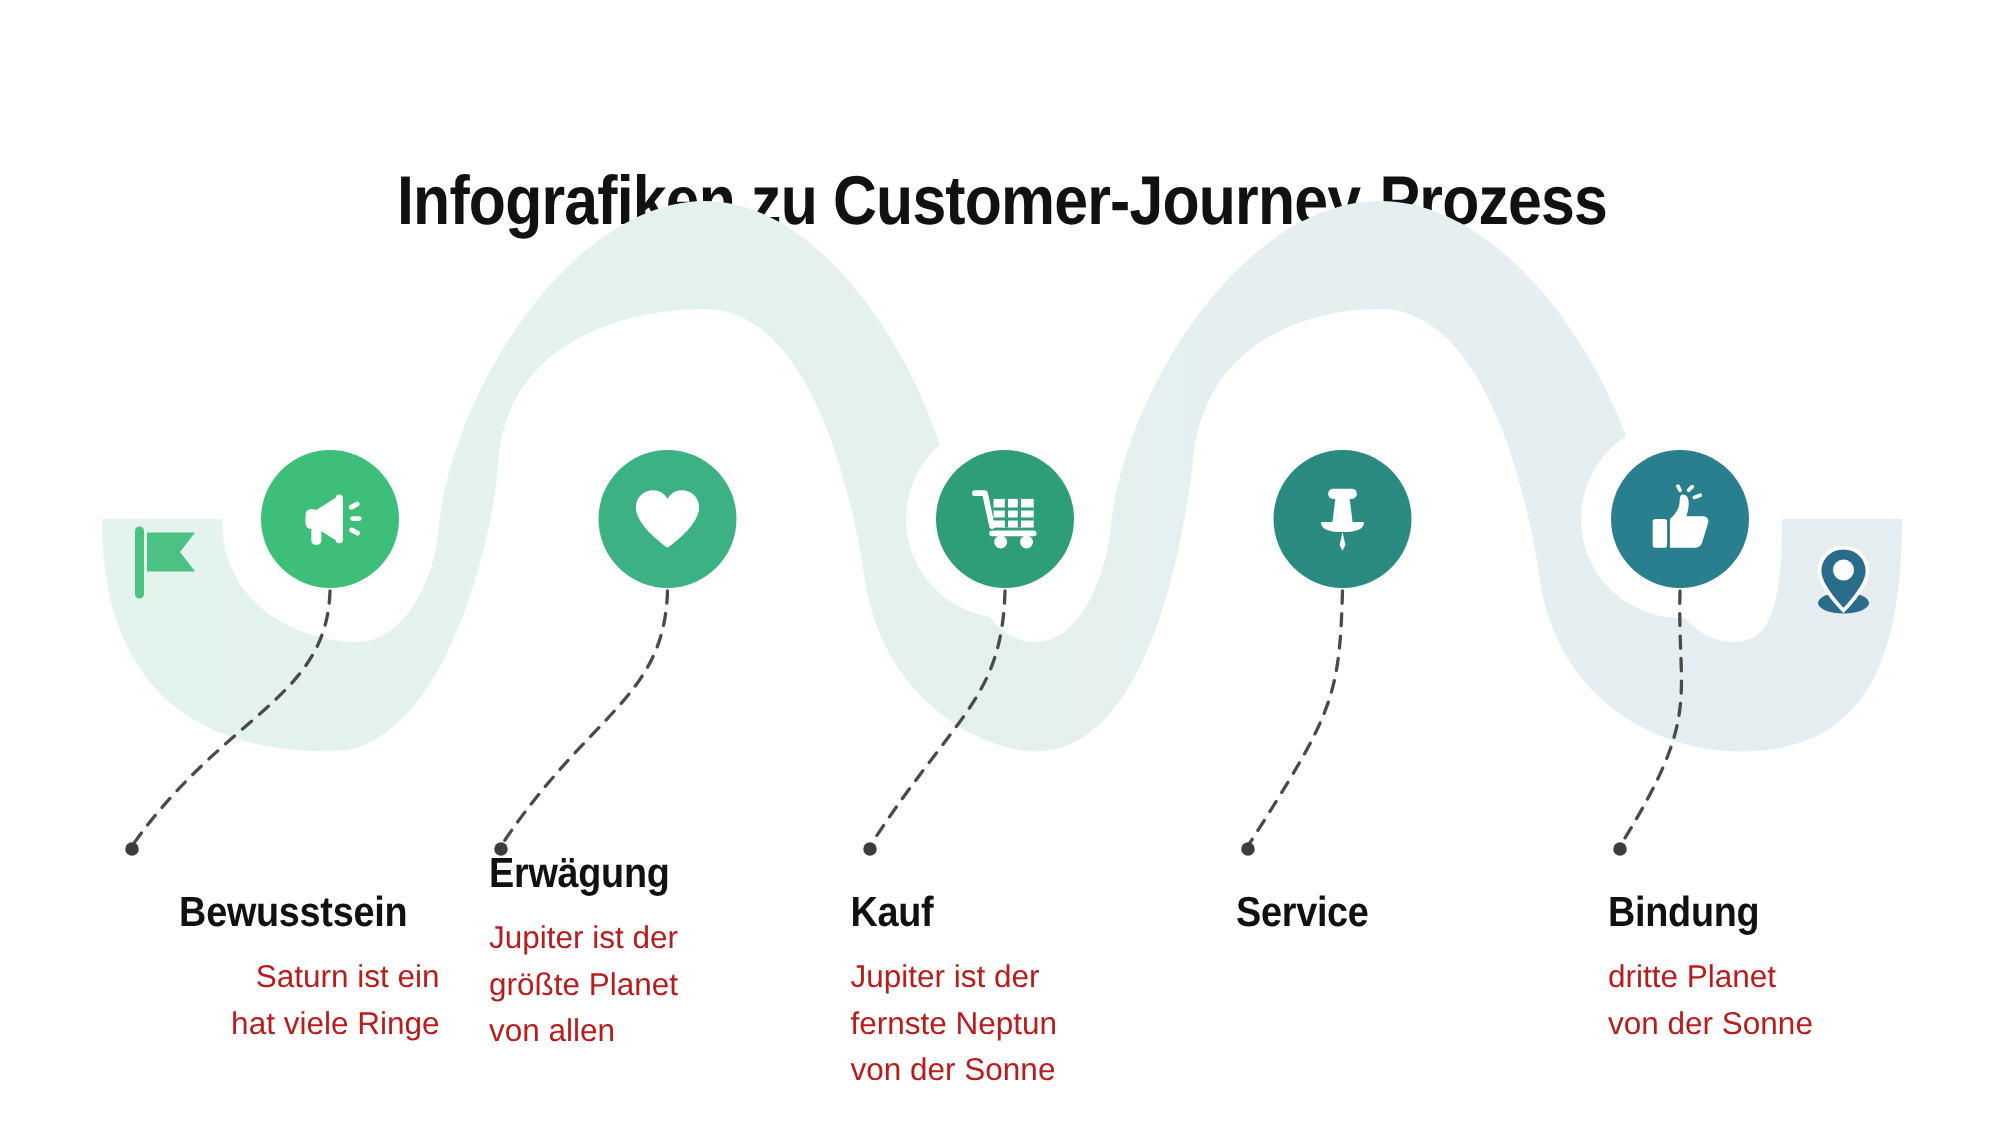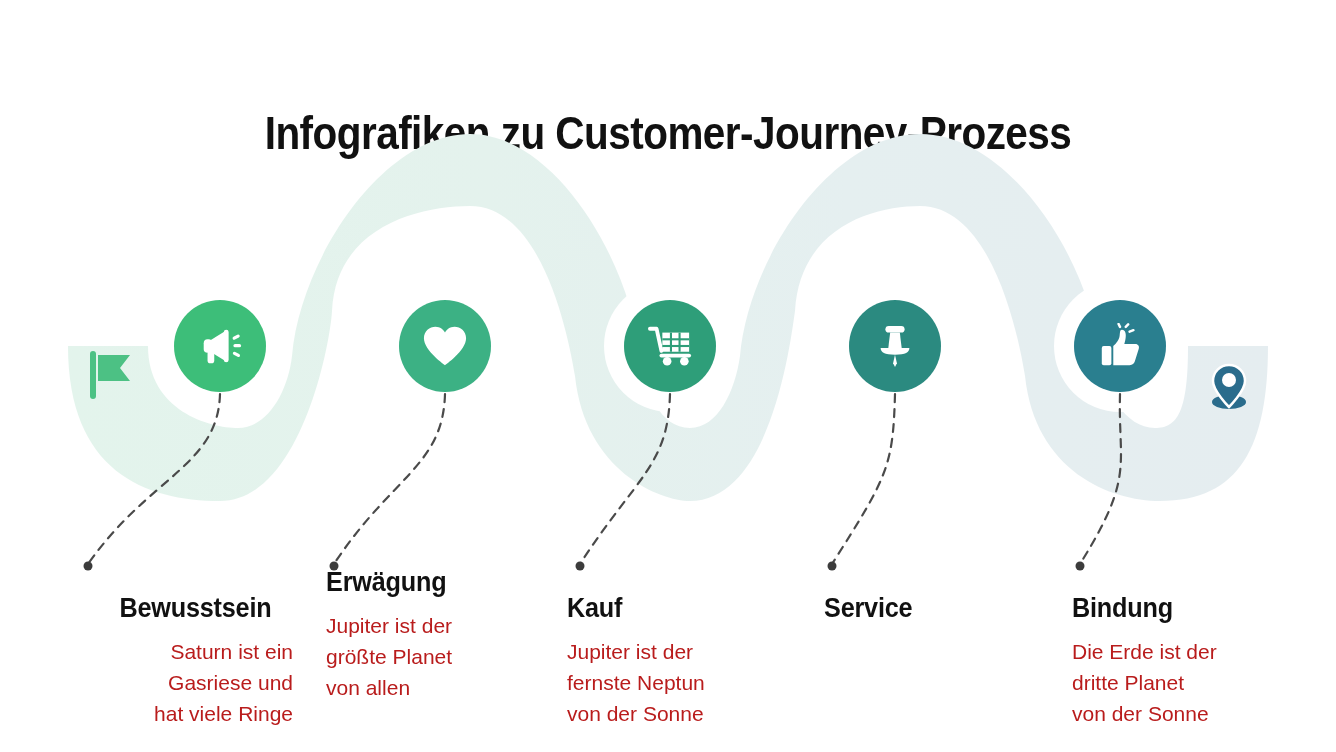--- a/index.html
+++ b/index.html
@@ -225,21 +225,20 @@
         <line x1="30" y1="4" x2="32.5" y2="1.5"></line>
         <line x1="34" y1="9" x2="38" y2="7.5"></line>
       </g>
     </svg>
   </div>
 
   <div class="step" style="left:78px; top:546px;text-align:right;">
     <div class="step-title">Bewusstsein</div>
     <div class="step-body">
       <span>Saturn ist ein</span>
-      <span>Gasriese und</span>
       <span>hat viele Ringe</span>
     </div>
   </div>
 
   <div class="step" style="left:326px; top:520px;">
     <div class="step-title">Erwägung</div>
     <div class="step-body">
       <span>Jupiter ist der</span>
       <span>größte Planet</span>
       <span>von allen</span>
@@ -255,19 +254,18 @@
     </div>
   </div>
 
   <div class="step" style="left:824px; top:546px;">
     <div class="step-title">Service</div>
   </div>
 
   <div class="step" style="left:1072px; top:546px;">
     <div class="step-title">Bindung</div>
     <div class="step-body">
-      <span>Die Erde ist der</span>
       <span>dritte Planet</span>
       <span>von der Sonne</span>
     </div>
   </div>
 
 </div>
 
 </body></html>

